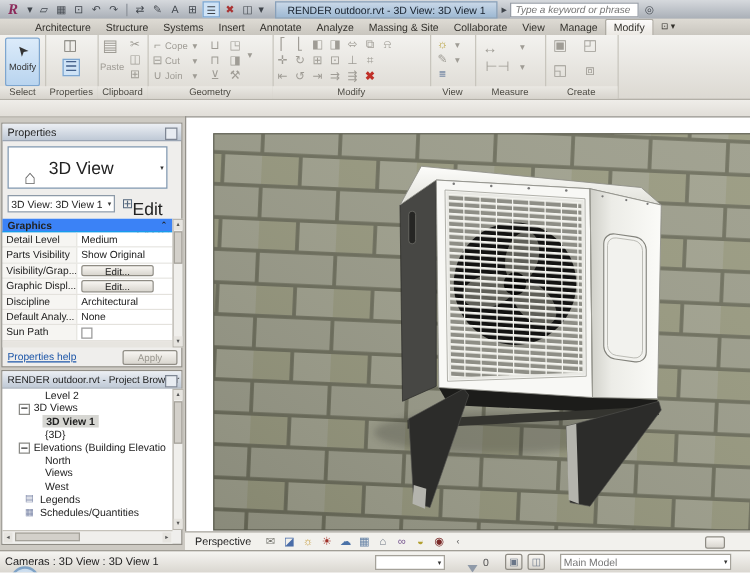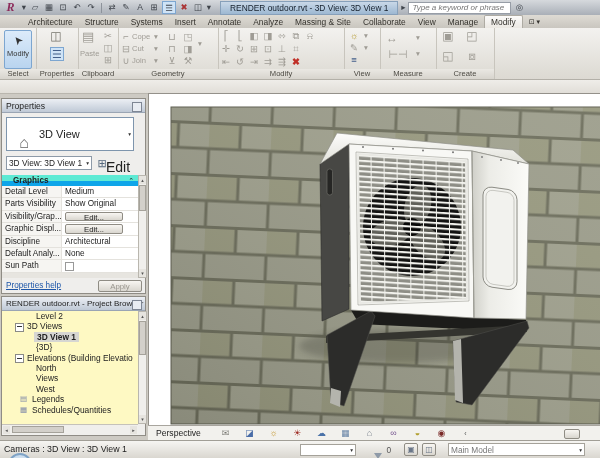--- a/index.html
+++ b/index.html
@@ -59,21 +59,21 @@
         text-align:center;line-height:8px}
   .sthumb{position:absolute;left:0;width:7px;background:#d3d0ca;border:1px solid #a5a29a;box-sizing:border-box}
   .link{color:#1d56a8;text-decoration:underline;font-size:8.2px}
   
   .trw{position:relative;height:10.4px;font-size:8.4px;line-height:10.4px;white-space:nowrap}
   .exp{position:absolute;width:7px;height:7px;border:1px solid #8a8a86;background:#fff;top:1.5px}
   .exp::after{content:"";position:absolute;left:1px;right:1px;top:2.5px;height:1px;background:#333}
   .ticon{position:absolute;font-size:7.5px;color:#7c87a8;top:0}
   
   .vcb{left:148px;top:425px;width:452px;height:15px;background:#f2f1ed;border-top:1px solid #a8a59e;
-       display:flex;align-items:center;box-sizing:border-box;padding-left:8px;gap:13px}
+       display:flex;align-items:center;box-sizing:border-box;padding-left:8px;gap:4px}
   .vci{font-size:9px;width:11px;text-align:center;line-height:13px}
   .statusbar{left:0;top:440px;width:600px;height:18px;background:linear-gradient(#f6f5f2,#d8d5ce);
              border-top:1px solid #a19e96}
   .funnel{width:0;height:0;border-left:4px solid transparent;border-right:4px solid transparent;
           border-top:6px solid #8f9aa8;display:inline-block}
 </style>
 </head>
 <body>
 
 <div id="win">
@@ -202,31 +202,31 @@
     </div>
   </div>
 
   <div class="abs optbar"></div>
 
   <div class="abs palette" style="left:1px;top:98px;width:145px;height:196px">
     <div class="phead">Properties</div>
     <span class="phbox"></span>
     <div class="abs combo" style="left:4px;top:18px;width:128px;height:34px;border-color:#7e95ad">
       <span class="gi" style="font-size:16px;color:#666;width:30px;line-height:30px">⌂</span>
-      <span style="font-size:11px">3D View</span>
+      <span style="font-size:14px">3D View</span>
       <span class="arr">▾</span>
     </div>
     <div class="abs combo" style="left:4px;top:57px;width:86px;height:14px">
       <span>3D View: 3D View 1</span>
         <span class="arr">▾</span>
     </div>
     <span class="abs gi" style="left:94px;top:58px;color:#55687e;font-size:11px">⊞</span>
     <span class="abs" style="left:104px;top:60px;font-size:14px">Edit Type</span>
-    <div class="abs" style="left:0;top:76px;width:136px;height:11px;background:#5eead4;border-bottom:5px solid #0ea5e9;
-                font-size:8.2px;font-weight:bold;line-height:11px;padding-left:11px;box-sizing:border-box">
+    <div class="abs" style="left:0;top:76px;width:136px;height:11px;background:#3b82f6;border-bottom:1px solid #0ea5e9;
+                font-size:8.2px;font-weight:bold;line-height:11px;padding-left:4px;box-sizing:border-box">
       <span>Graphics</span>
       <span class="abs" style="right:4px;top:0;font-weight:normal;font-size:7px">⌃</span>
     </div>
     <div class="abs" style="left:0;top:87px;width:136px">
       <div class="trow">
         <span class="tlabel">Detail Level</span>
         <span class="tval">Medium</span>
       </div>
       <div class="trow">
         <span class="tlabel">Parts Visibility</span>
@@ -259,21 +259,21 @@
       <span class="sthumb" style="top:9px;height:26px"></span>
       <span class="sarr" style="bottom:0">▾</span>
     </div>
     <span class="abs link" style="left:4px;top:182px">Properties help</span>
     <span class="abs btn3d" style="left:96px;top:181px;width:44px;height:12px;line-height:11px;color:#9a978f">Apply</span>
   </div>
 
   <div class="abs palette" style="left:1px;top:296px;width:145px;height:140px">
     <div class="phead" style="font-size:8px">RENDER outdoor.rvt - Project Browser</div>
     <span class="phbox" style="top:2.5px"></span>
-    <div class="abs" style="left:0;top:14px;width:136px;height:113px;background:#fef9c3;overflow:hidden">
+    <div class="abs" style="left:0;top:14px;width:136px;height:113px;background:#ffffff;overflow:hidden">
       <div class="trw">
         <span class="abs" style="left:34px">Level 2</span>
       </div>
       <div class="trw">
         <span class="exp" style="left:13px"></span>
         <span class="abs" style="left:25px">3D Views</span>
       </div>
       <div class="trw">
         <span class="abs" style="left:32px;background:#d6d6d2;font-weight:bold;padding:0 3px">3D View 1</span>
       </div>

